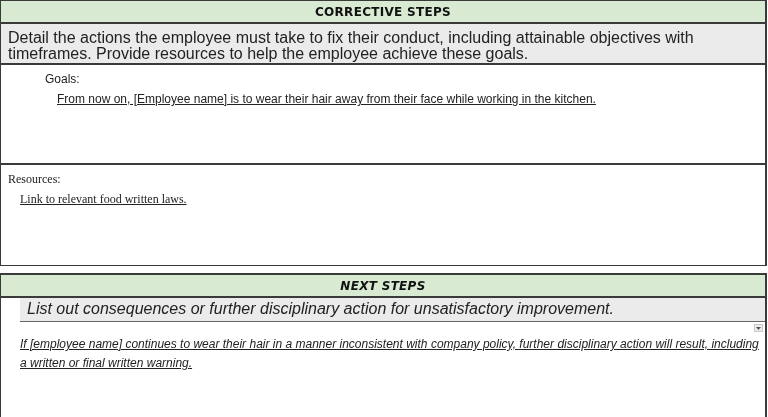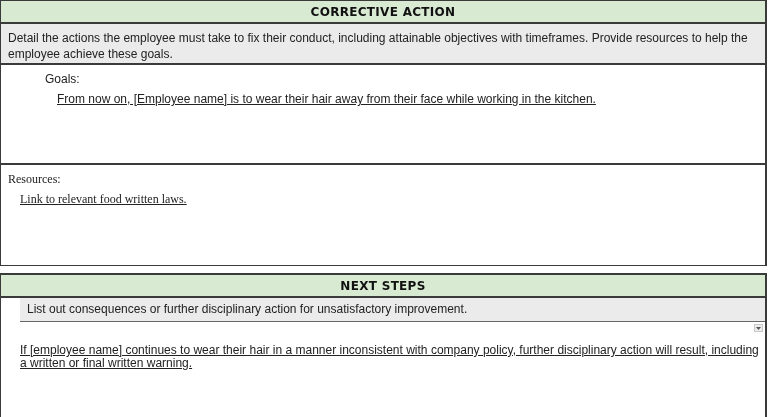--- a/index.html
+++ b/index.html
@@ -17,39 +17,39 @@
     }
     .table {
       position: absolute;
       left: 0;
       width: 767px;
       border: 1px solid #3a3a3a;
       border-right-width: 2px;
       box-sizing: border-box;
     }
     .t1 { top: 0; height: 266px; border-top: 1px solid #3a3a3a; }
-    .t2 { top: 273px; height: 144px; border-top: 2px solid #3a3a3a; border-bottom: none; }
+    .t2 { top: 273px; height: 144px; border-top: 2px solid #3a3a3a; border-bottom: none; font-style: italic; }
     .hdr {
       background: #d9ead3;
       height: 23px;
       border-bottom: 2px solid #3a3a3a;
       display: flex;
       align-items: center;
       justify-content: center;
       font-family: "DejaVu Sans", sans-serif;
       font-weight: bold;
       font-size: 12px;
       letter-spacing: 0.3px;
       color: #111111;
       box-sizing: border-box;
     }
     .desc {
       background: #ebebeb;
       border-bottom: 2px solid #3a3a3a;
-      font-size: 12px;
+      font-size: 16px;
       line-height: 16px;
       padding: 5px 4px 4px 7px;
       box-sizing: border-box;
       color: #222;
     }
     .d1 { height: 41px; padding-top: 6px; }
     .d2 { height: 24px; padding-top: 3px; border-bottom: 1px solid #666; margin-left: 19px; }
     .cell {
       background: #ffffff;
       font-size: 12px;
@@ -77,30 +77,30 @@
       border: 1px solid #c8c8c8;
       box-sizing: border-box;
       display: flex;
       align-items: center;
       justify-content: center;
     }
     .dropdown svg { display: block; }
     .next-text {
       position: absolute;
       left: 7px;
-      top: 22px;
+      top: 13px;
       right: 2px;
-      line-height: 13px;
+      line-height: 19px;
     }
   </style>
 </head>
 <body>
 
 <div class="table t1">
-  <div class="hdr">CORRECTIVE ACTION</div>
+  <div class="hdr">CORRECTIVE STEPS</div>
   <div class="desc d1">Detail the actions the employee must take to fix their conduct, including attainable objectives with timeframes. Provide resources to help the employee achieve these goals.</div>
   <div class="cell goals">
     <span class="line">Goals:</span>
     <span class="line u">From now on, [Employee name] is to wear their hair away from their face while working in the kitchen.</span>
   </div>
   <div class="cell resources">
     <span class="line">Resources:</span>
     <span class="line u">Link to relevant food written laws.</span>
   </div>
 </div>

